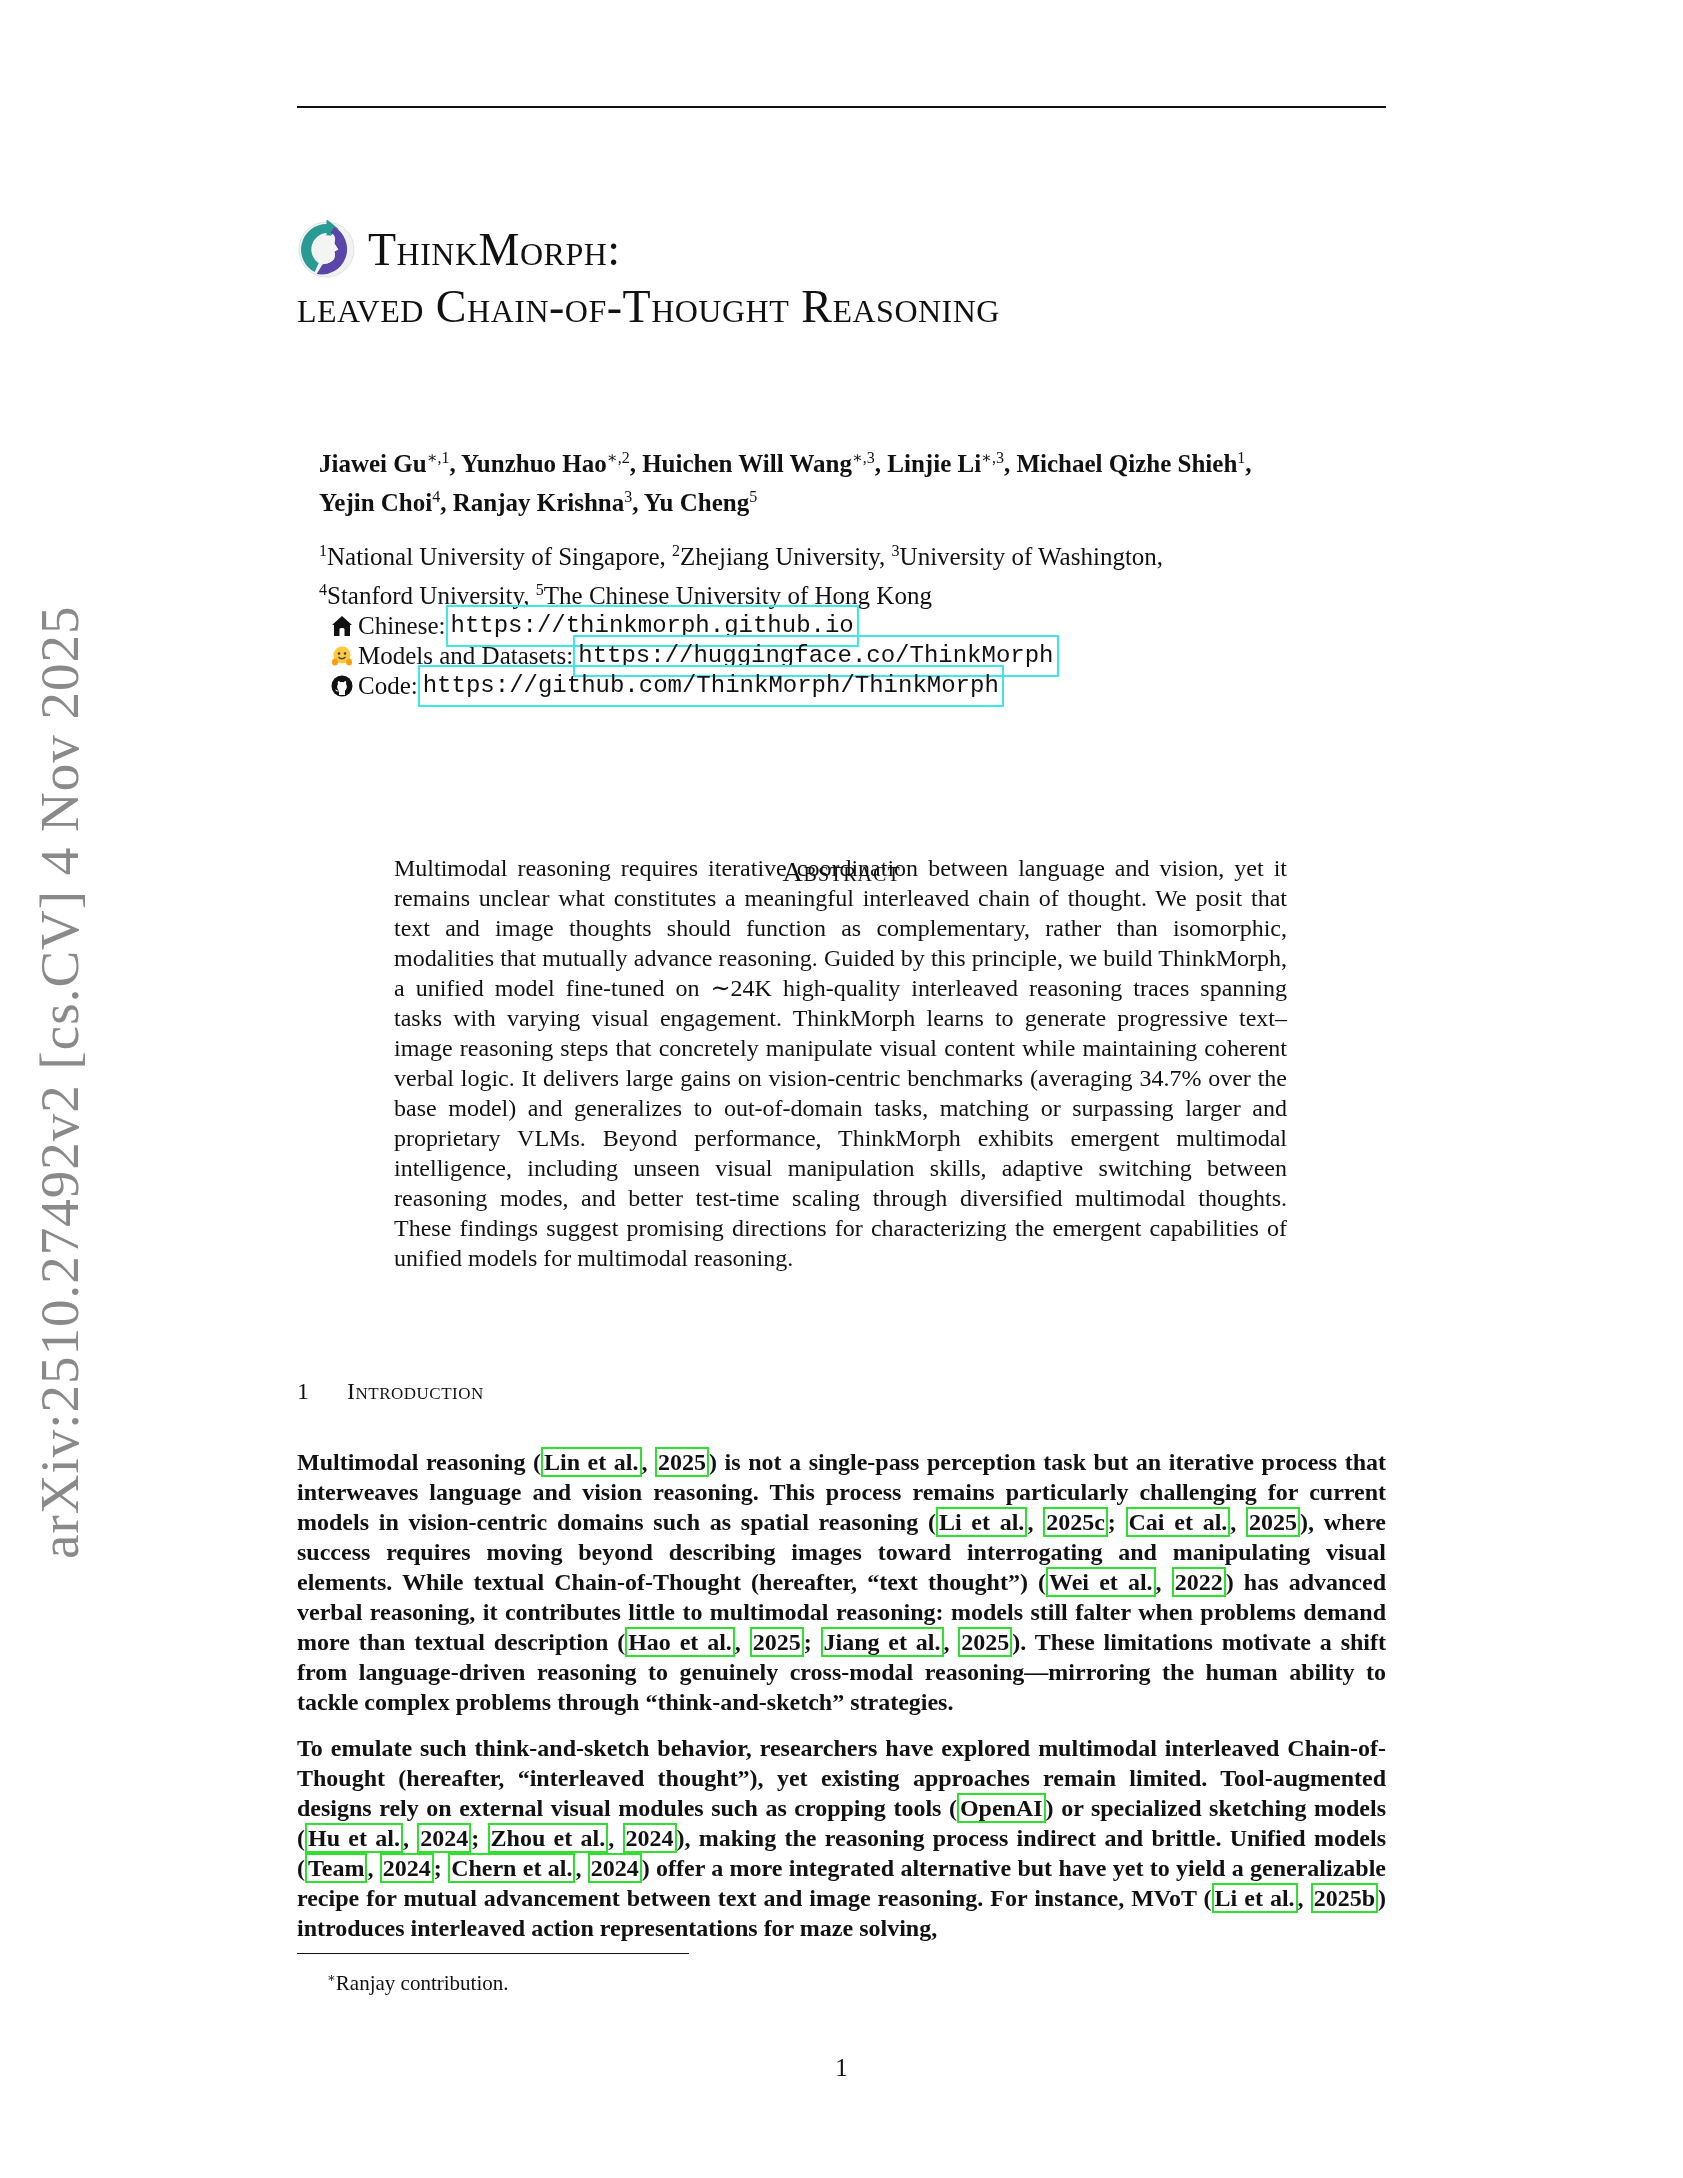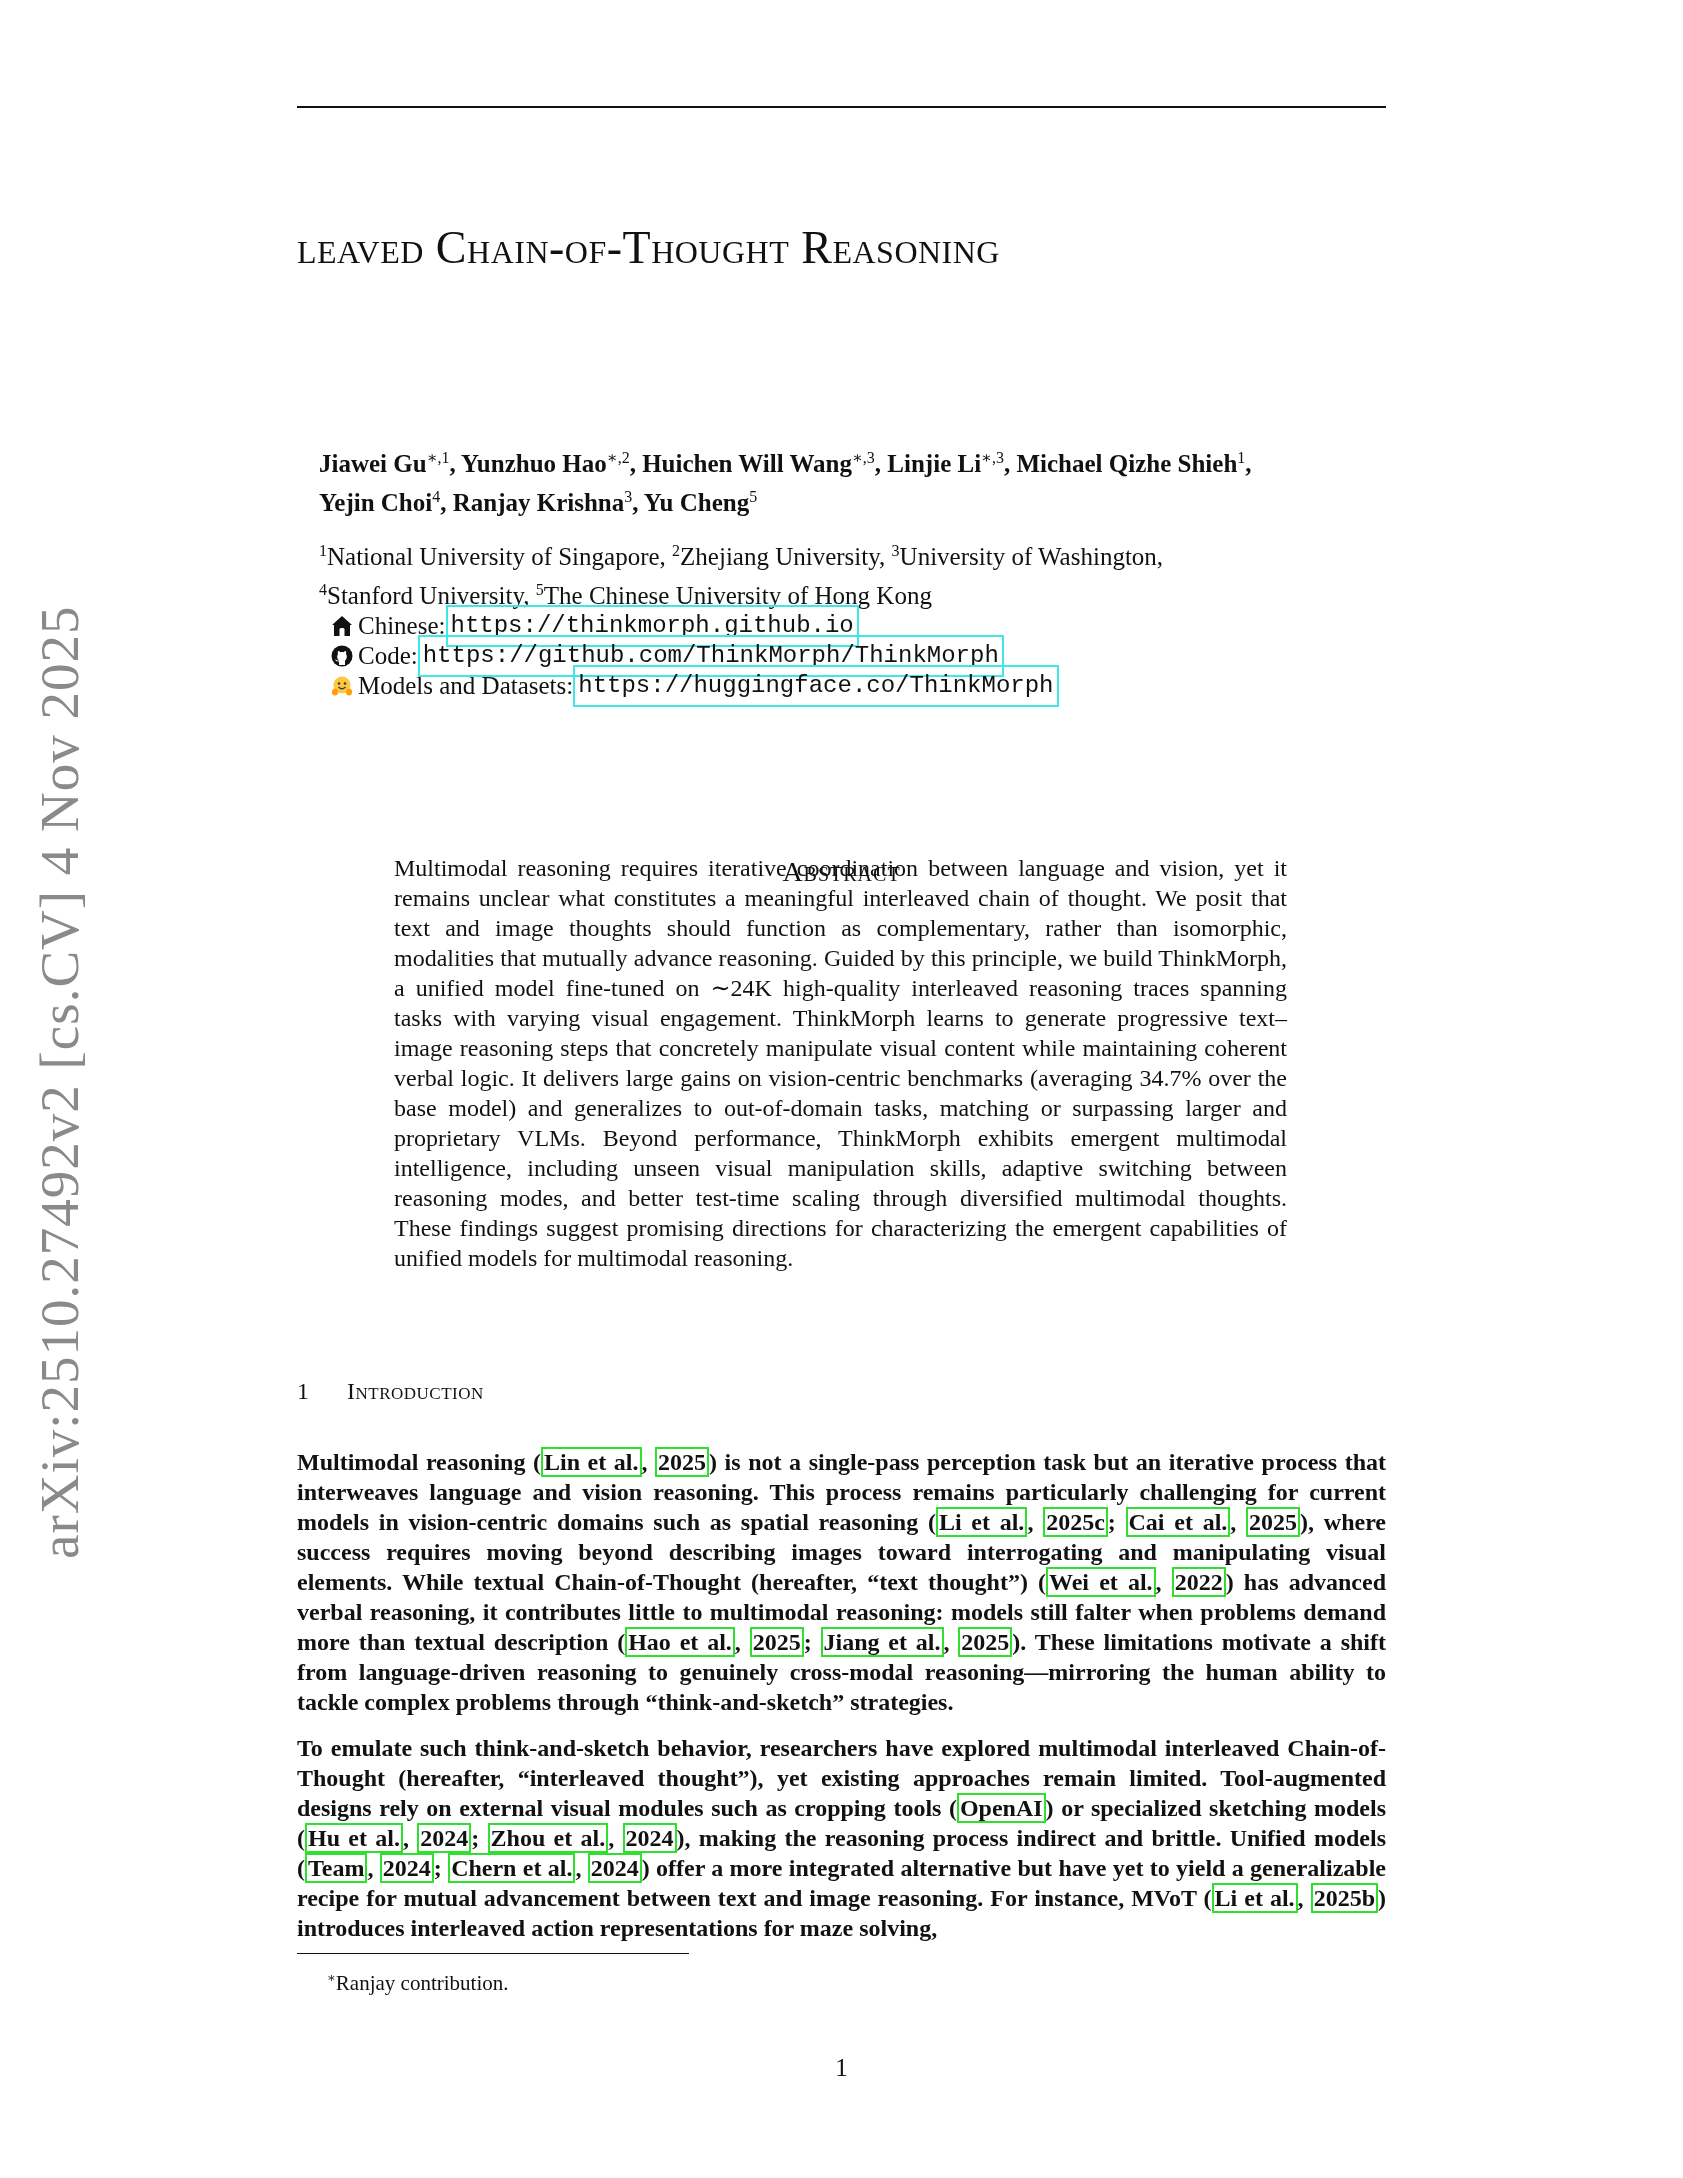--- a/index.html
+++ b/index.html
@@ -45,20 +45,29 @@
   .page-num { left: 792px; top: 2054px; width: 99px; text-align: center; font-size: 25px; }
 </style>
 </head>
 <body>
 
 <div class="abs top-rule"></div>
 
 <div class="abs arxiv-stamp">arXiv:2510.27492v2  [cs.CV]  4 Nov 2025</div>
 
 <div class="abs title">
+  <span class="line line1">
+    <svg class="logo" viewBox="0 0 60 60">
+      <circle cx="30" cy="30" r="28" fill="#f2f2f2" stroke="#e0e0e0" stroke-width="1"></circle>
+      <path d="M30 4 A26 26 0 0 0 18 53 L22 44 A17 17 0 0 1 30 13 L30 20 L42 9 L30 -1 Z" fill="#2a9a94"></path>
+      <path d="M38 7 A26 26 0 0 1 20 55 L26 45 C36 44 40 40 38 32 L42 30 L38 24 C40 18 38 14 34 13 Z" fill="#5a45a8"></path>
+      <path d="M24 46 C22 36 20 26 26 18 C32 13 38 16 38 24 L42 30 L38 32 C40 40 36 44 26 45 Z" fill="#f4f4f4"></path>
+    </svg>
+    <span>ThinkMorph:</span>
+  </span>
   <span class="line">leaved Chain-of-Thought Reasoning</span>
 </div>
 
 <div class="abs authors">
   <span><span>Jiawei Gu</span><sup>∗,1</sup><span>, </span></span><span><span>Yunzhuo Hao</span><sup>∗,2</sup><span>, </span></span><span><span>Huichen Will Wang</span><sup>∗,3</sup><span>, </span></span><span><span>Linjie Li</span><sup>∗,3</sup><span>, </span></span><span><span>Michael Qizhe Shieh</span><sup>1</sup><span>,</span></span><br>
   <span><span>Yejin Choi</span><sup>4</sup><span>, </span></span><span><span>Ranjay Krishna</span><sup>3</sup><span>, </span></span><span><span>Yu Cheng</span><sup>5</sup><span></span></span>
 </div>
 
 <div class="abs affils">
   <span><sup>1</sup><span>National University of Singapore</span><span>, </span></span><span><sup>2</sup><span>Zhejiang University</span><span>, </span></span><span><sup>3</sup><span>University of Washington</span><span>,</span></span><br>
@@ -68,37 +77,37 @@
 <div class="abs links">
   <div class="link-row">
     <svg class="ico" viewBox="0 0 24 24">
         <path d="M12 2 L2 11 L4 11 L4 22 L9.5 22 L9.5 15 C9.5 13.5 14.5 13.5 14.5 15 L14.5 22 L20 22 L20 11 L22 11 Z" fill="#111"></path>
       </svg>
     <span>Chinese:</span>
     <span class="url">https://thinkmorph.github.io</span>
   </div>
   <div class="link-row">
     <svg class="ico" viewBox="0 0 24 24">
-        <circle cx="12" cy="12" r="10.5" fill="#111"></circle>
-        <path d="M9 21 L9 17.5 C6 18 5.5 16 5 15.5 C7 15.5 7 17 9 16.8 C7 15 6.5 12 8 10 C7.5 8.5 7.8 7.5 8.2 7 C9.5 7.2 10.2 8 10.5 8.3 C11.5 8 12.5 8 13.5 8.3 C13.8 8 14.5 7.2 15.8 7 C16.2 7.5 16.5 8.5 16 10 C17.5 12 17 15 15 16.8 L15 21 Z" fill="#fff"></path>
-      </svg>
-    <span>Code:</span>
-    <span class="url">https://github.com/ThinkMorph/ThinkMorph</span>
-  </div>
-  <div class="link-row">
-    <svg class="ico" viewBox="0 0 24 24">
         <circle cx="12" cy="11" r="8.5" fill="#ffc83d"></circle>
         <circle cx="9" cy="9.5" r="1.3" fill="#3a3b45"></circle>
         <circle cx="15" cy="9.5" r="1.3" fill="#3a3b45"></circle>
         <path d="M8.5 13 Q12 16.5 15.5 13" stroke="#3a3b45" stroke-width="1.4" fill="none"></path>
         <ellipse cx="5" cy="18" rx="3" ry="3.5" fill="#ff9d0b"></ellipse>
         <ellipse cx="19" cy="18" rx="3" ry="3.5" fill="#ff9d0b"></ellipse>
       </svg>
     <span>Models and Datasets:</span>
     <span class="url">https://huggingface.co/ThinkMorph</span>
+  </div>
+  <div class="link-row">
+    <svg class="ico" viewBox="0 0 24 24">
+        <circle cx="12" cy="12" r="10.5" fill="#111"></circle>
+        <path d="M9 21 L9 17.5 C6 18 5.5 16 5 15.5 C7 15.5 7 17 9 16.8 C7 15 6.5 12 8 10 C7.5 8.5 7.8 7.5 8.2 7 C9.5 7.2 10.2 8 10.5 8.3 C11.5 8 12.5 8 13.5 8.3 C13.8 8 14.5 7.2 15.8 7 C16.2 7.5 16.5 8.5 16 10 C17.5 12 17 15 15 16.8 L15 21 Z" fill="#fff"></path>
+      </svg>
+    <span>Code:</span>
+    <span class="url">https://github.com/ThinkMorph/ThinkMorph</span>
   </div>
 </div>
 
 <div class="abs abstract-heading">Abstract</div>
 <div class="abs abstract-body">Multimodal reasoning requires iterative coordination between language and vi­sion, yet it remains unclear what constitutes a meaningful interleaved chain of thought.  We posit that text and image thoughts should function as complemen­tary, rather than isomorphic, modalities that mutually advance reasoning. Guided by this principle, we build ThinkMorph, a unified model fine-tuned on ∼24K high-quality interleaved reasoning traces spanning tasks with varying visual engage­ment. ThinkMorph learns to generate progressive text–image reasoning steps that concretely manipulate visual content while maintaining coherent verbal logic. It delivers large gains on vision-centric benchmarks (averaging 34.7% over the base model) and generalizes to out-of-domain tasks, matching or surpassing larger and proprietary VLMs.  Beyond performance, ThinkMorph exhibits emergent multi­modal intelligence, including unseen visual manipulation skills, adaptive switch­ing between reasoning modes, and better test-time scaling through diversified mul­timodal thoughts. These findings suggest promising directions for characterizing the emergent capabilities of unified models for multimodal reasoning.</div>
 
 <div class="abs section-heading">
   <span class="num">1</span><span>Introduction</span>
 </div>
 

